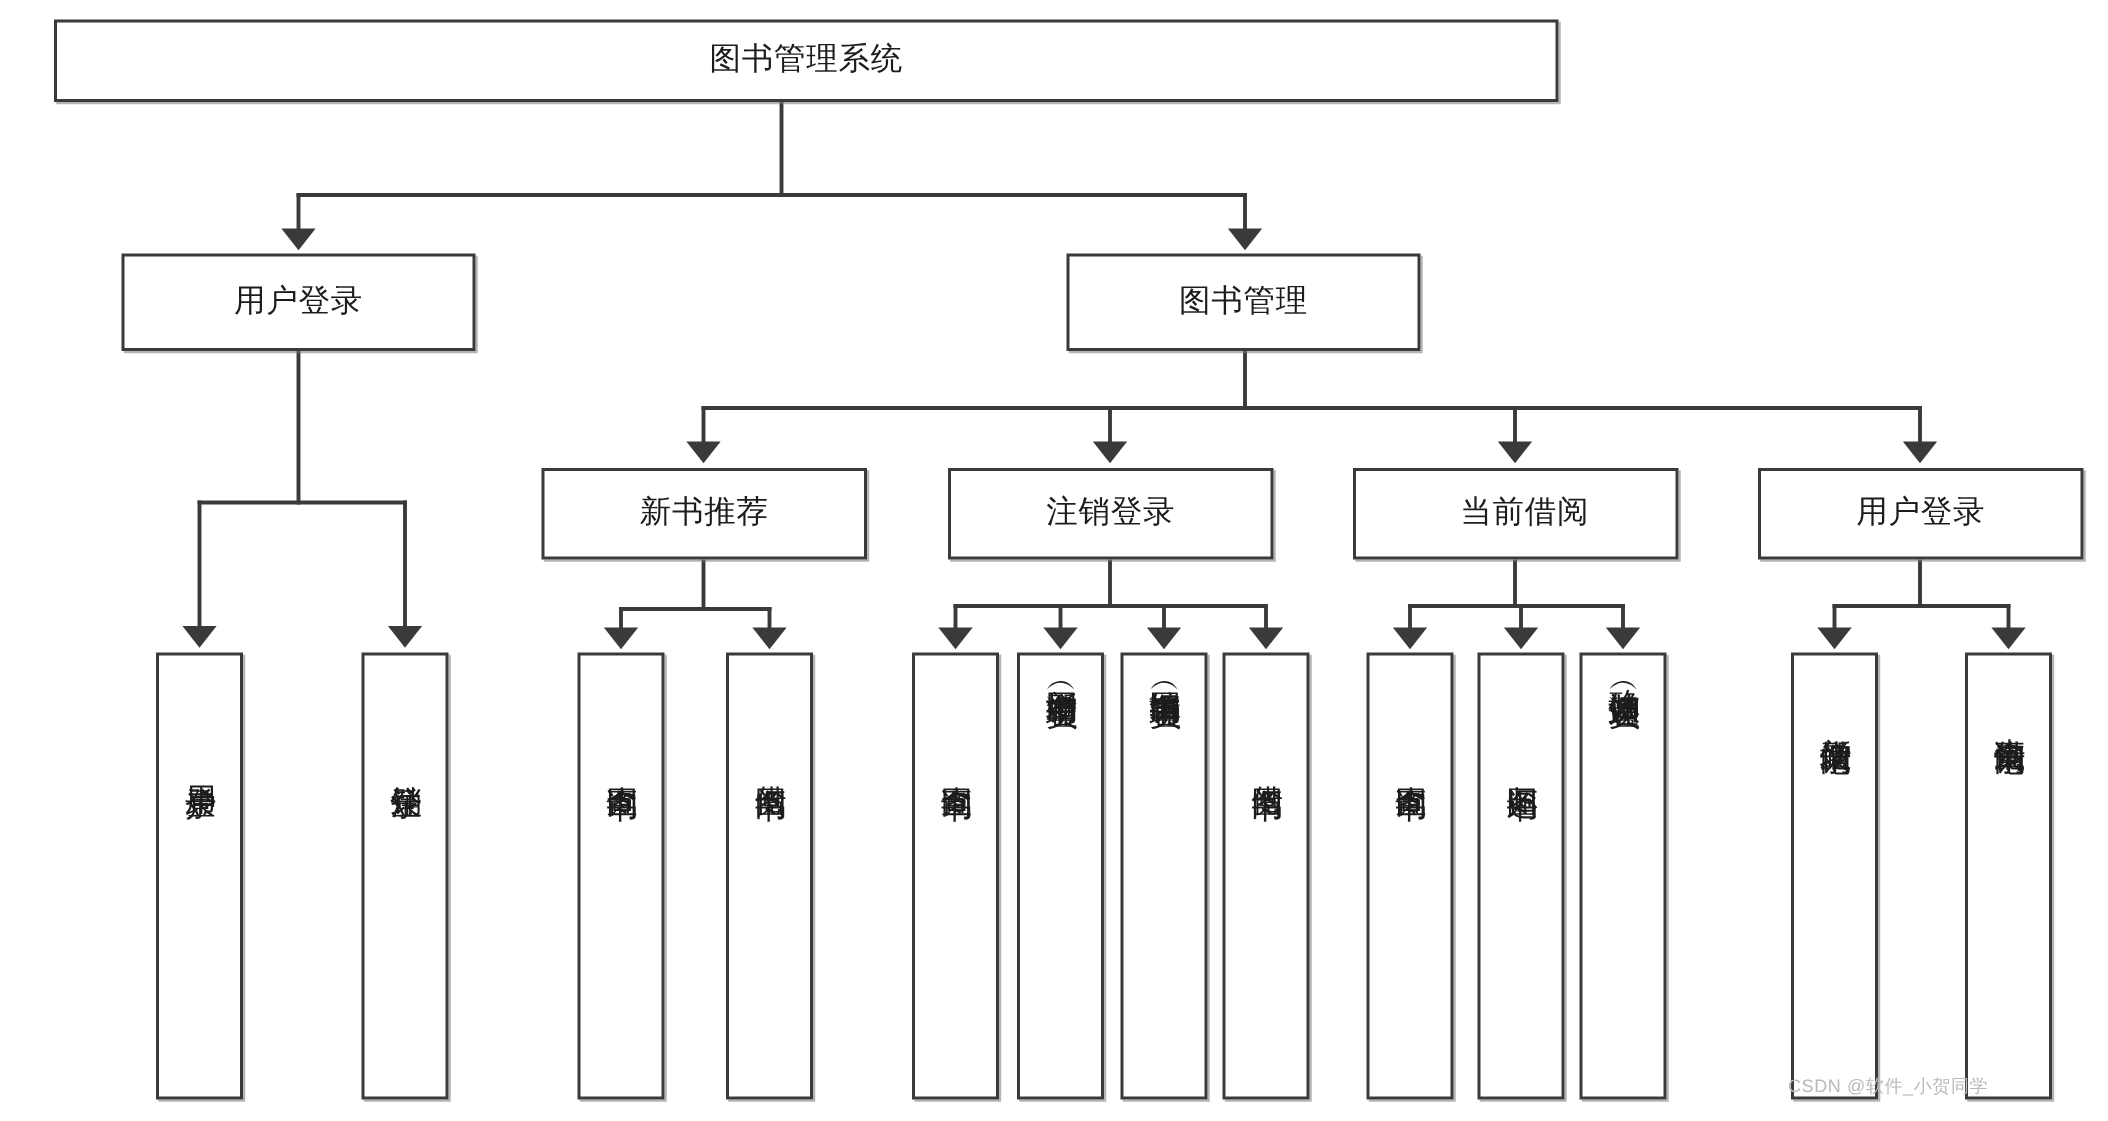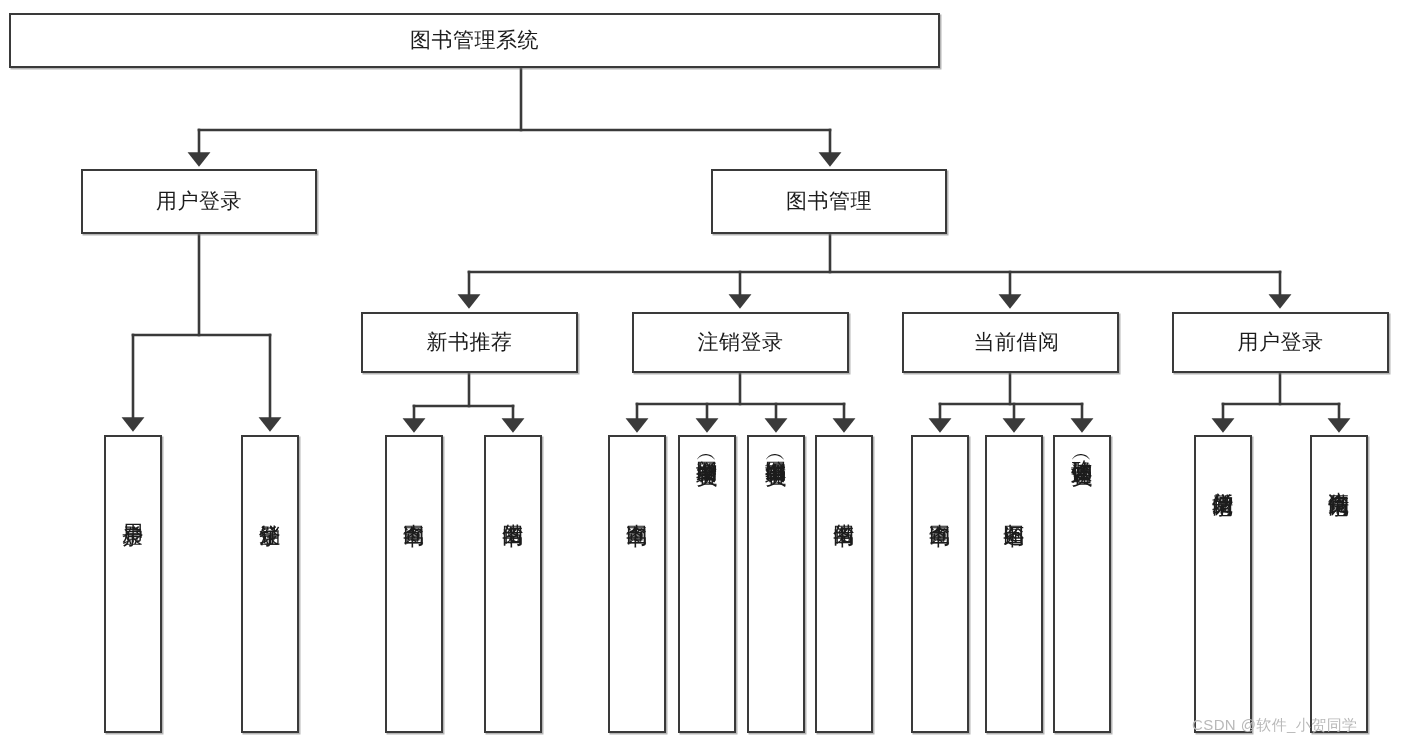--- a/index.html
+++ b/index.html
@@ -48,21 +48,21 @@
     text-orientation:upright;
     white-space:normal;
     font-size:21px;
     line-height:1.12;
     letter-spacing:1px;
     max-height:284px;
   }
   .node.vert.tall .lbl{ max-height:292px; }
   .watermark{
     position:absolute;
-    font-size:15px;
+    font-size:12px;
     color:#b9b9b9;
     letter-spacing:.4px;
     white-space:nowrap;
     user-select:none;
   }
 </style>
 </head>
 <body>
 
 <div id="canvas">
@@ -110,21 +110,21 @@
       <path d="M1014,404 L1014,424" marker-end="url(#arw)"></path>
       <path d="M1082,404 L1082,424" marker-end="url(#arw)"></path>
 
       <path d="M1280,373 L1280,404"></path>
       <path d="M1223,404 L1339,404"></path>
       <path d="M1223,404 L1223,424" marker-end="url(#arw)"></path>
       <path d="M1339,404 L1339,424" marker-end="url(#arw)"></path>
     </g>
   </svg>
 
-  <div class="node" style="left:9px;top:13px;width:931px;height:55px;">
+  <div class="node" style="left:36px;top:13px;width:1003px;height:55px;">
     <span class="lbl">图书管理系统</span>
   </div>
 
   <div class="node" style="left:81px;top:169px;width:236px;height:65px;">
     <span class="lbl">用户登录</span>
   </div>
   <div class="node" style="left:711px;top:169px;width:236px;height:65px;">
     <span class="lbl">图书管理</span>
   </div>
 

